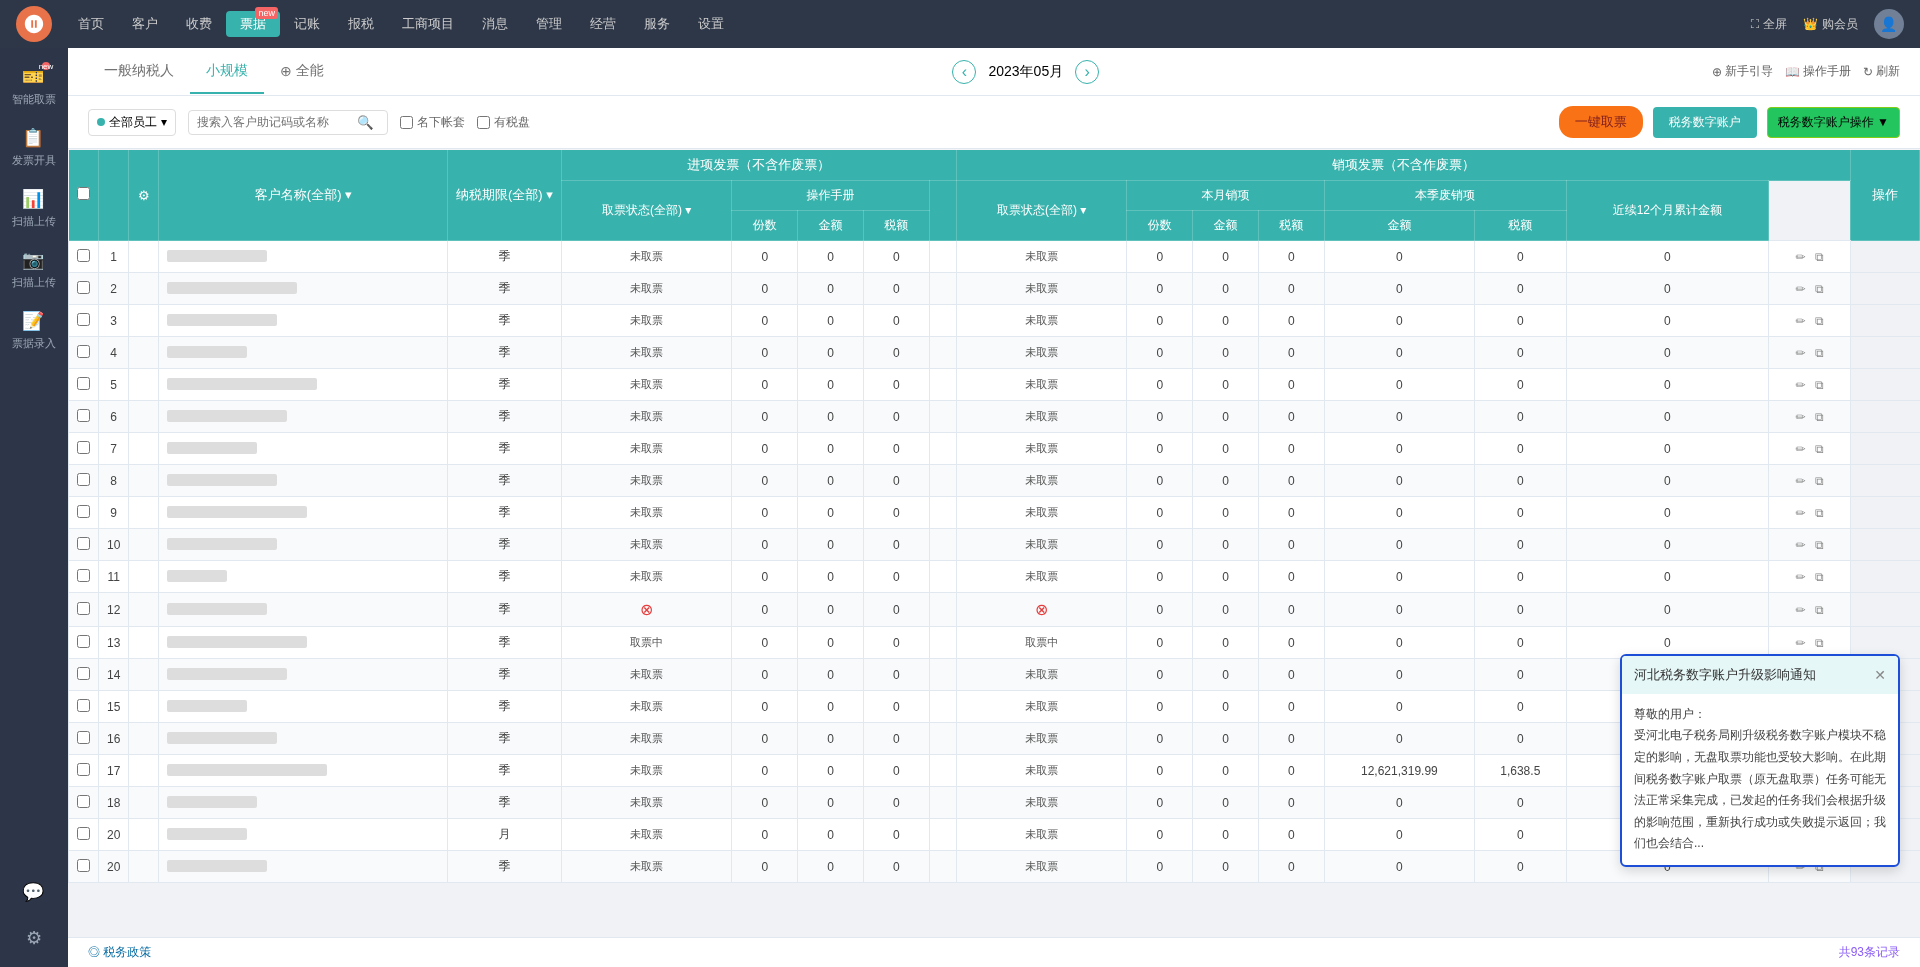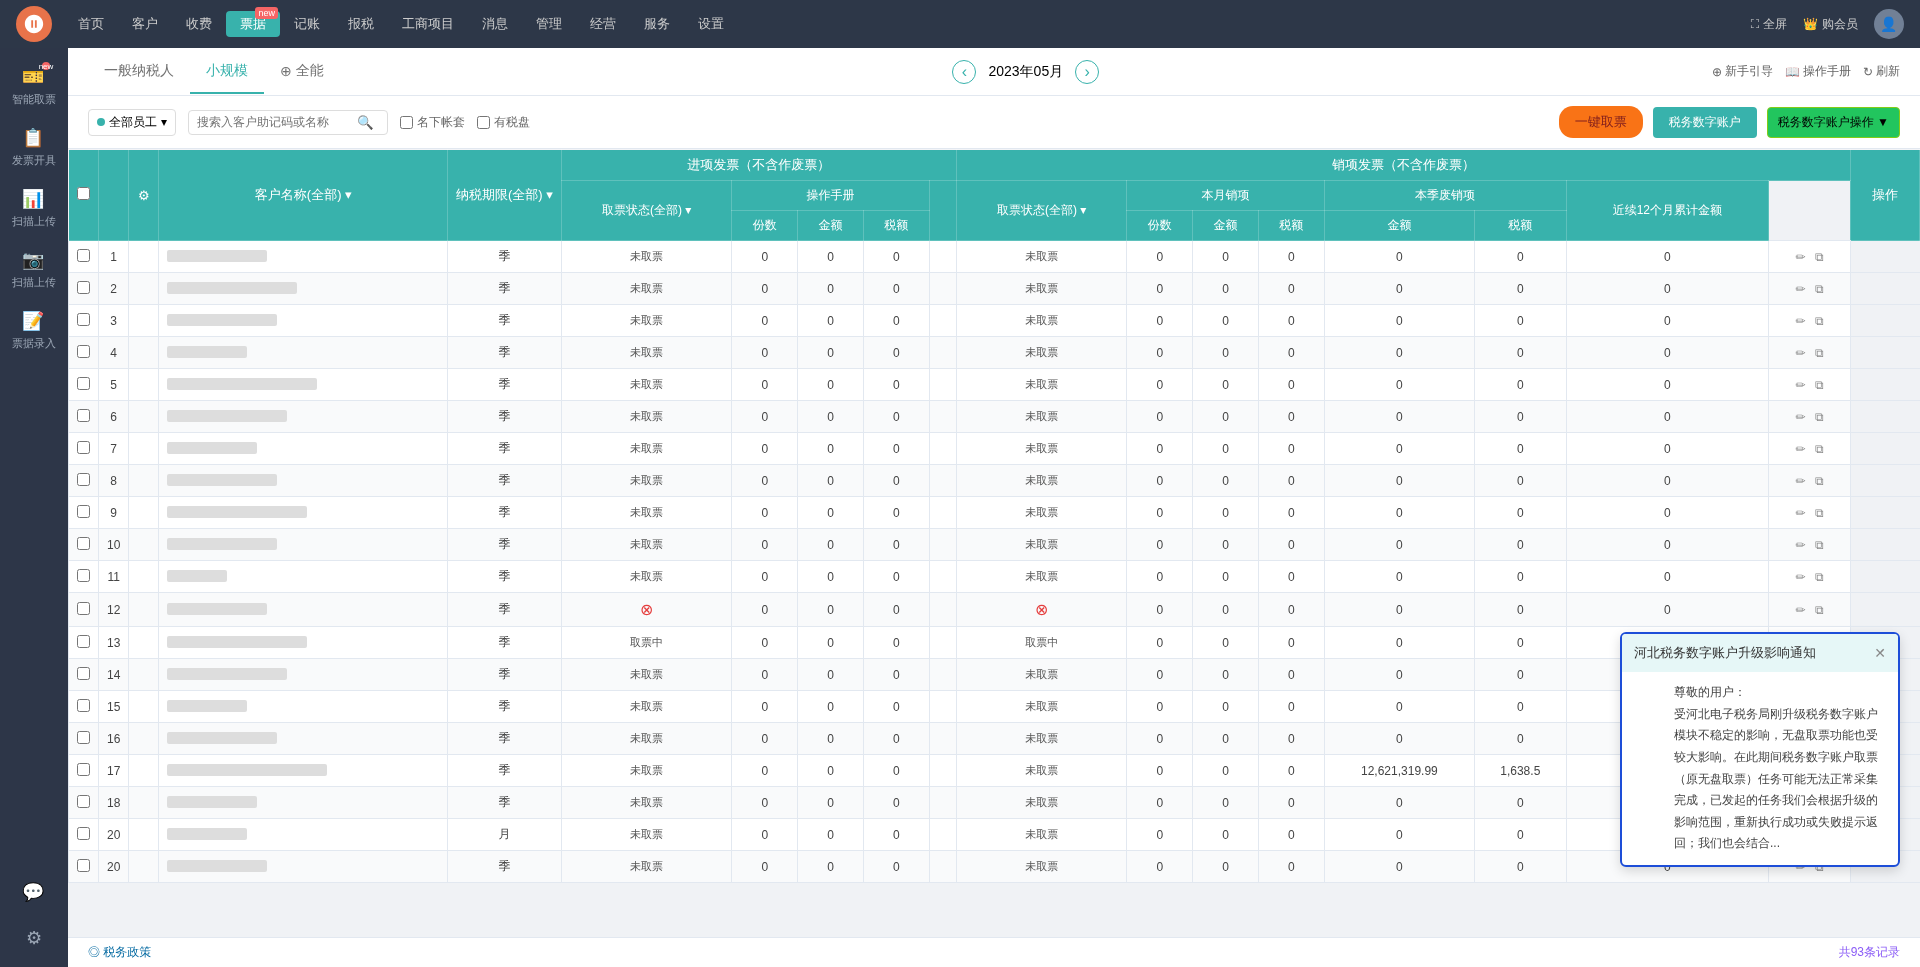--- a/index.html
+++ b/index.html
@@ -709,15 +709,15 @@
     </div>
   </div>
 </div>
 
 <div class="notification-popup">
   <div class="notification-header">
     <span>河北税务数字账户升级影响通知</span>
     <span class="notification-close">✕</span>
   </div>
   <div class="notification-body">
-    <p style="font-size:12px;line-height:1.8;color:#444;margin-left:40px;">尊敬的用户：<br>受河北电子税务局刚升级税务数字账户模块不稳定的影响，无盘取票功能也受较大影响。在此期间税务数字账户取票（原无盘取票）任务可能无法正常采集完成，已发起的任务我们会根据升级的影响范围，重新执行成功或失败提示返回；我们也会结合...</p>
+    <p style="font-size:12px;line-height:1.8;color:#444;">尊敬的用户：<br>受河北电子税务局刚升级税务数字账户模块不稳定的影响，无盘取票功能也受较大影响。在此期间税务数字账户取票（原无盘取票）任务可能无法正常采集完成，已发起的任务我们会根据升级的影响范围，重新执行成功或失败提示返回；我们也会结合...</p>
   </div>
 </div>
 
 </body></html>

